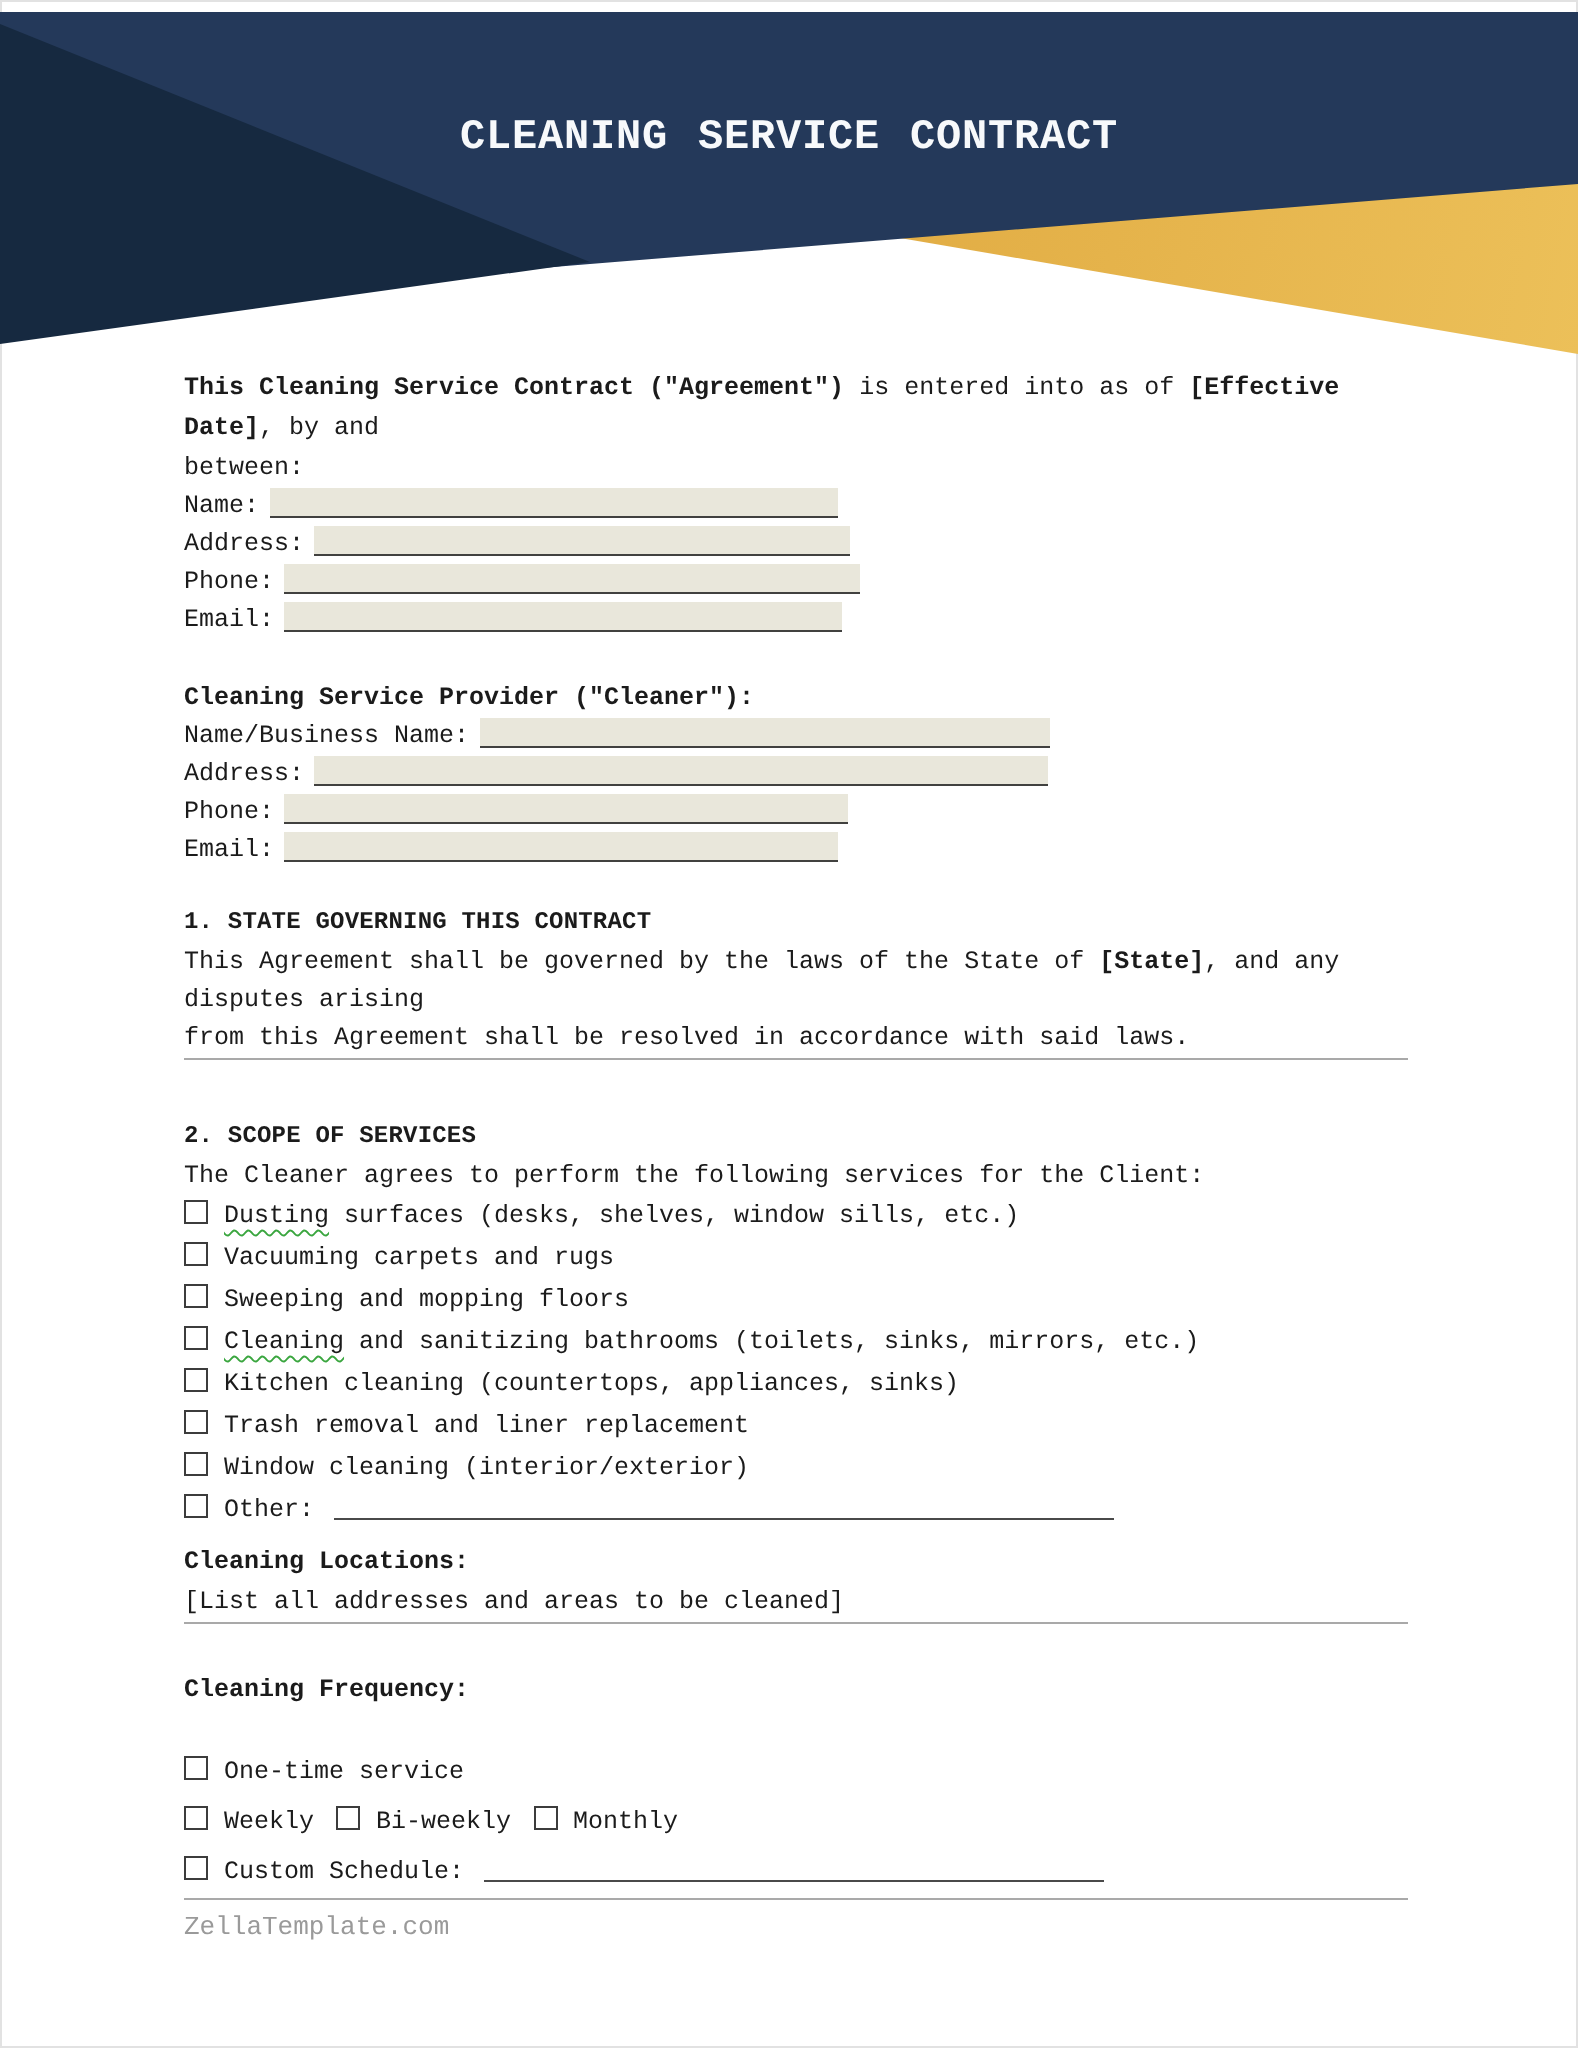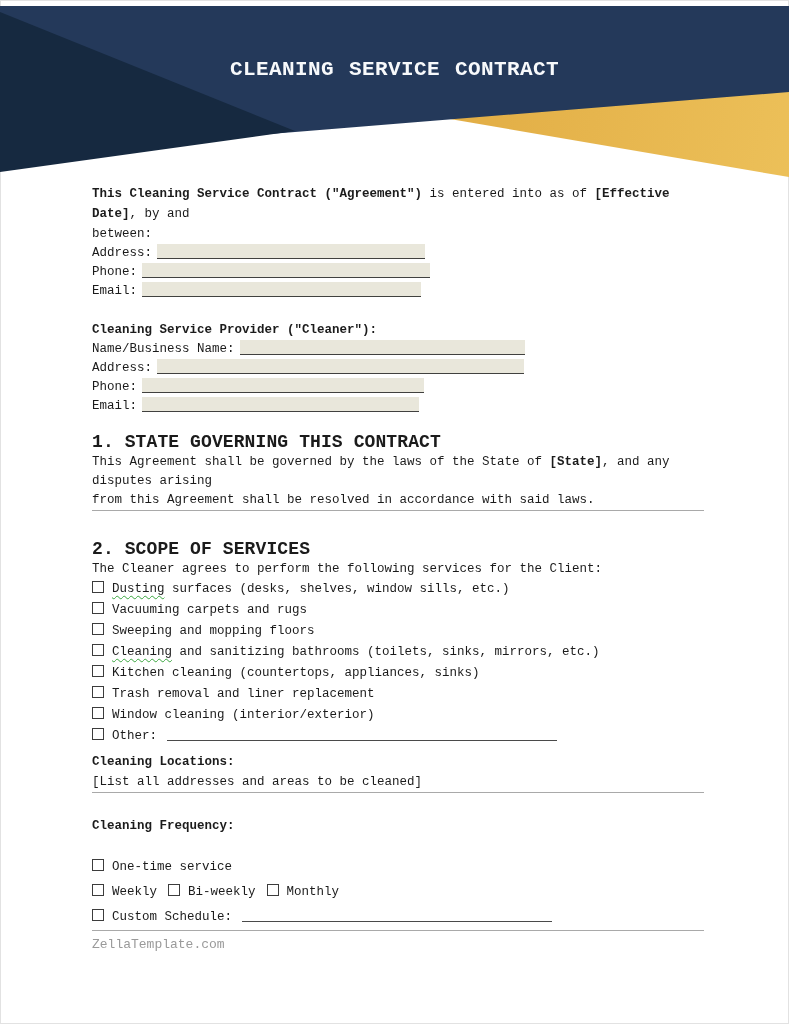--- a/index.html
+++ b/index.html
@@ -56,21 +56,21 @@
   .client-head{margin-top:16px;}
   .provider-head{margin-top:20px;}
   .frow{height:19px;line-height:19px;white-space:nowrap;}
   .flabel{display:inline-block;}
   .fbox{
     display:inline-block;height:14px;margin-left:5px;
     background:var(--field-bg,#e9e7db);
     border-bottom:1.6px solid #41413f;
     vertical-align:-3px;
   }
-  .sechead{font-size:18px;font-weight:700;line-height:20px;letter-spacing:.1px;}
+  .sechead{font-size:12px;font-weight:700;line-height:20px;letter-spacing:.1px;}
   .sec1-head{margin-top:16px;}
   .sec1-body{margin-top:1px;line-height:19px;}
   hr.div{border:none;border-top:1.6px solid var(--divider,#a9a9a9);margin:0;}
   .div1{margin-top:16px;}
   .sec2-head{margin-top:28px;}
   .sec2-intro{margin-top:1px;line-height:19px;}
   .checklist{margin-top:0;}
   .citem{line-height:21px;white-space:nowrap;}
   .citem.inline{display:inline-block;margin-right:11px;}
   .citem-row{line-height:25px;}
@@ -105,20 +105,21 @@
     <div class="shape tridark"></div>
     <h1 class="title">CLEANING SERVICE CONTRACT</h1>
   </header>
 
   <main class="content">
 
     <p class="intro"><span class="b">This Cleaning Service Contract ("Agreement")</span><span> is entered into as of </span><span class="b">[Effective Date]</span><span>, by and</span><br><span>between:</span></p>
 
     <section>
       <div>
+          <div class="frow"><span class="flabel">Name:</span><span class="fbox" style="width: 284px;"></span></div>
           <div class="frow"><span class="flabel">Address:</span><span class="fbox" style="width: 268px;"></span></div>
           <div class="frow"><span class="flabel">Phone:</span><span class="fbox" style="width: 288px;"></span></div>
           <div class="frow"><span class="flabel">Email:</span><span class="fbox" style="width: 279px;"></span></div>
         </div>
     </section>
 
     <section>
       <h2 class="subhead provider-head">Cleaning Service Provider ("Cleaner"):</h2>
       <div>
           <div class="frow"><span class="flabel">Name/Business Name:</span><span class="fbox" style="width: 285px;"></span></div>

